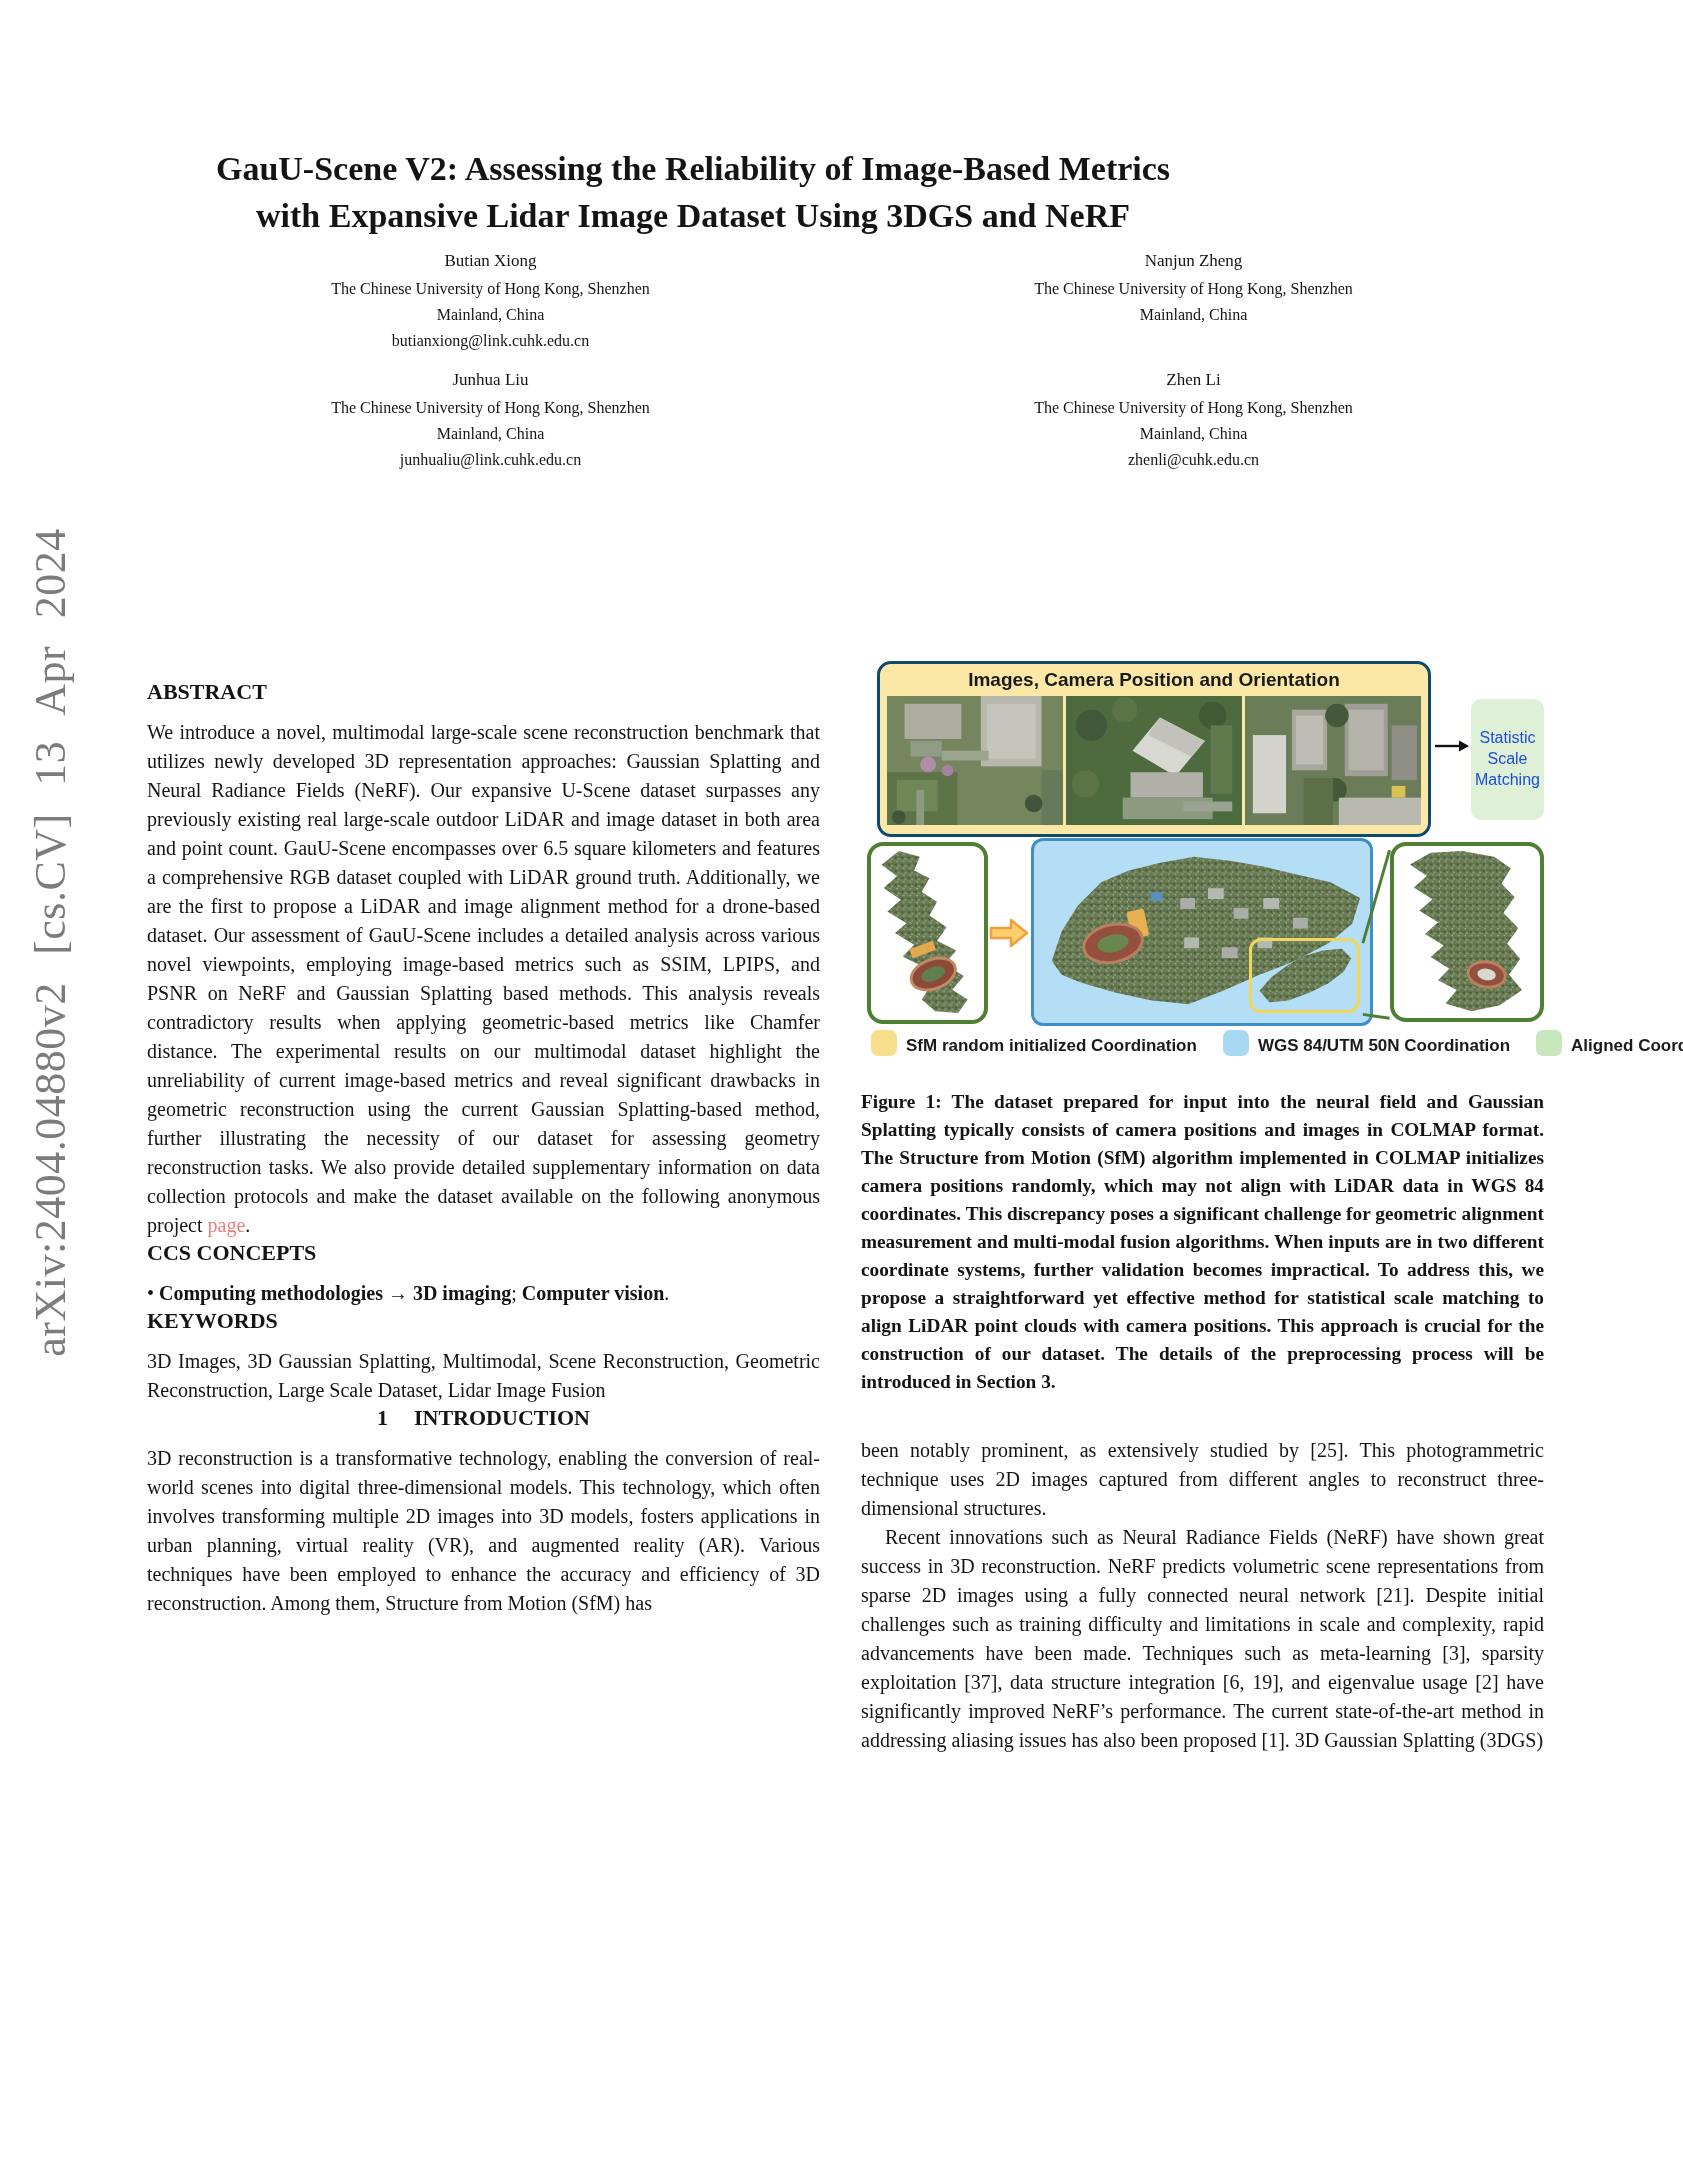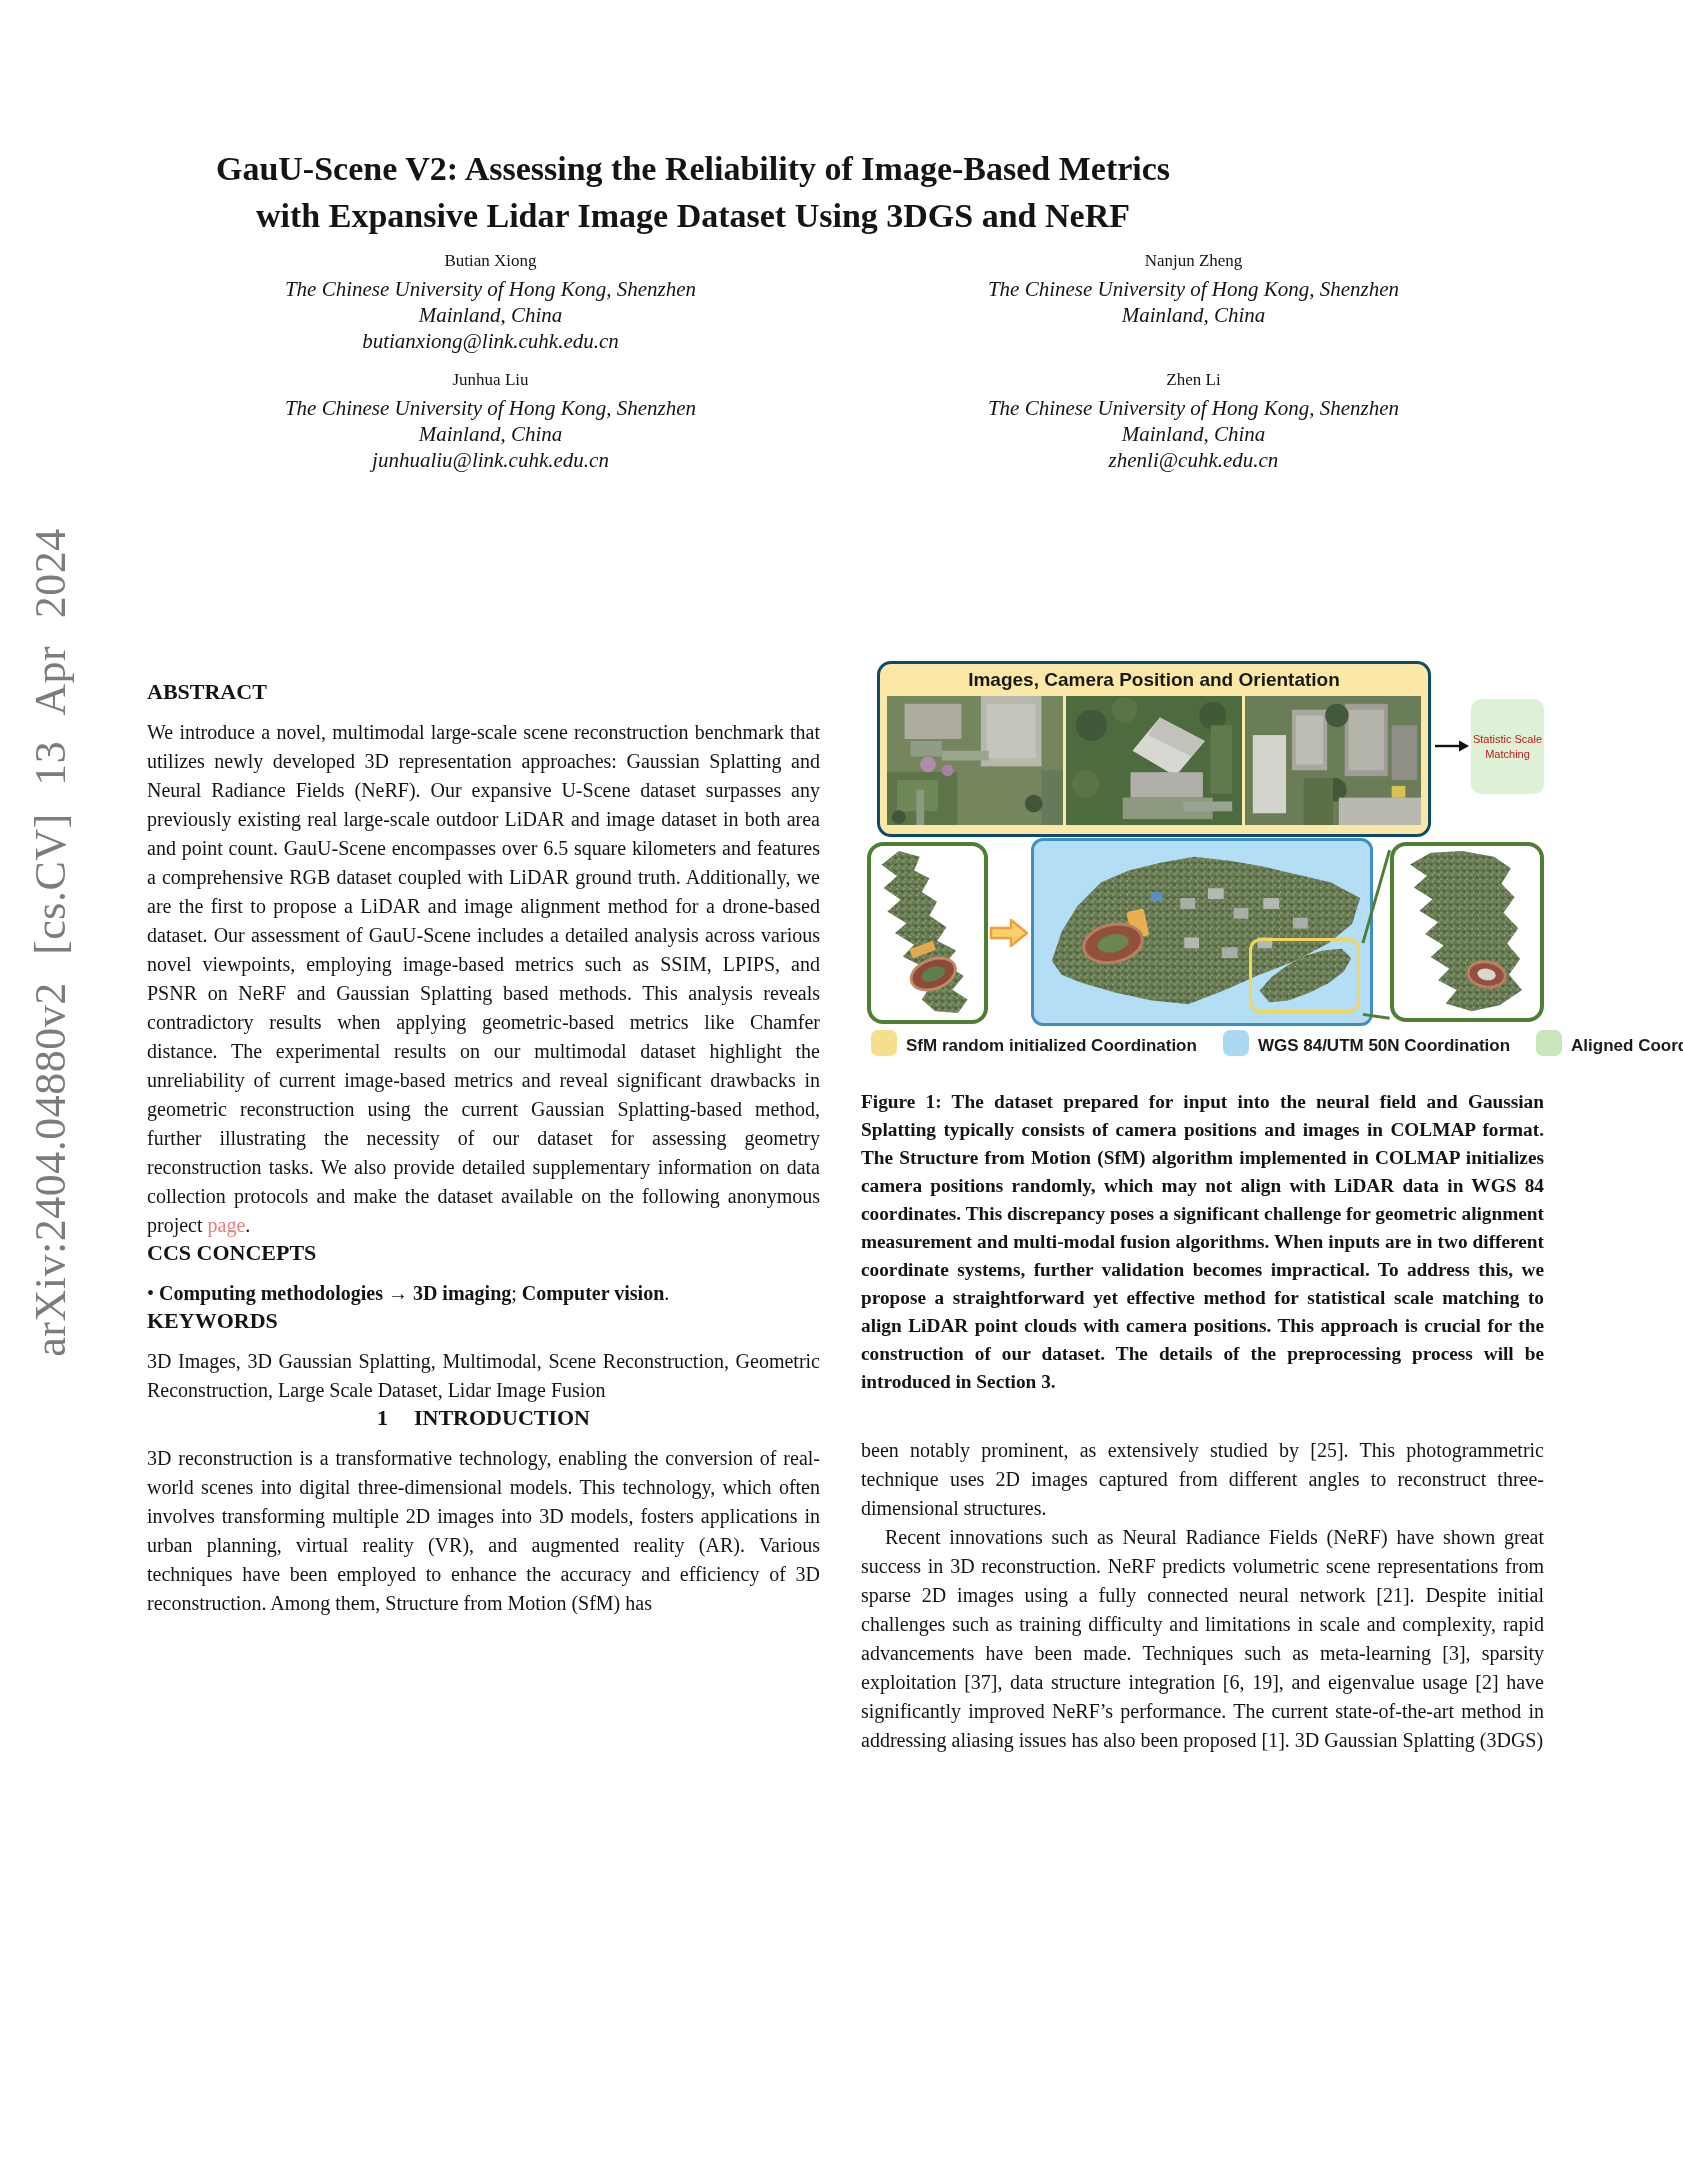--- a/index.html
+++ b/index.html
@@ -14,21 +14,21 @@
     font-size:44px;color:#7c7c7c;word-spacing:16px;letter-spacing:0.5px;
   }
   
   .paper-title{
     position:absolute;top:145px;left:0;width:1386px;text-align:center;
     font-weight:bold;font-size:34px;line-height:47px;
   }
   .authors{position:absolute;top:251px;left:139px;width:1406px;display:flex;flex-wrap:wrap;}
   .author{width:50%;text-align:center;margin-bottom:16px;}
   .author .name{font-size:17px;margin-bottom:5px;}
-  .author .line{font-size:21px;line-height:26px;font-style:italic;}
+  .author .line{font-size:16px;line-height:26px;}
   
   .col-left{position:absolute;left:147px;top:679px;width:673px;}
   .col-right{position:absolute;left:861px;top:648px;width:683px;}
   h2.sec{font-size:22px;font-weight:bold;margin:0 0 13px 0;}
   p.body{font-size:20px;line-height:29px;text-align:justify;margin:0;}
   .abstract-p{margin-bottom:40px;}
   .ccs-p{margin-bottom:36px;}
   .kw-p{margin-bottom:0;}
   .intro-h{margin-top:65px;text-align:center;}
   .secgap{display:inline-block;width:26px;}
@@ -38,23 +38,23 @@
   .photos-box{
     position:absolute;left:16px;top:13px;width:554px;height:176px;
     background:#fbe8a6;border:3px solid #0c4a6e;border-radius:14px;box-sizing:border-box;
   }
   .photos-title{text-align:center;font-weight:bold;font-size:19px;margin-top:5px;color:#1a1a1a;}
   .photos-row{display:flex;gap:3px;margin:5px 7px 0 7px;}
   .photo{width:178px;height:129px;flex:1;}
   .photo svg{width:100%;height:100%;display:block;}
   .arrow1{position:absolute;left:574px;top:91px;width:34px;height:14px;}
   .scale-box{
-    position:absolute;right:0px;top:51px;width:73px;height:95px;background:#def1d6;
+    position:absolute;right:0px;top:51px;width:73px;height:121px;background:#def1d6;
     border-radius:10px;display:flex;align-items:center;justify-content:center;
-    text-align:center;font-size:11px;line-height:1.3;color:#b91c1c;
+    text-align:center;font-size:16px;line-height:1.3;color:#1d4ed8;
   }
   .panel{position:absolute;box-sizing:border-box;background:#fff;}
   .panel svg{width:100%;height:100%;display:block;}
   .panel-green{border:4px solid #4e7f33;border-radius:16px;}
   .panel-left{left:6px;top:194px;width:121px;height:182px;padding:3px;}
   .panel-right{left:529px;top:194px;width:154px;height:180px;padding:3px;}
   .panel-blue{
     left:170px;top:190px;width:342px;height:188px;background:#b3def6;
     border:3px solid #3e8fc6;border-radius:12px;
   }

